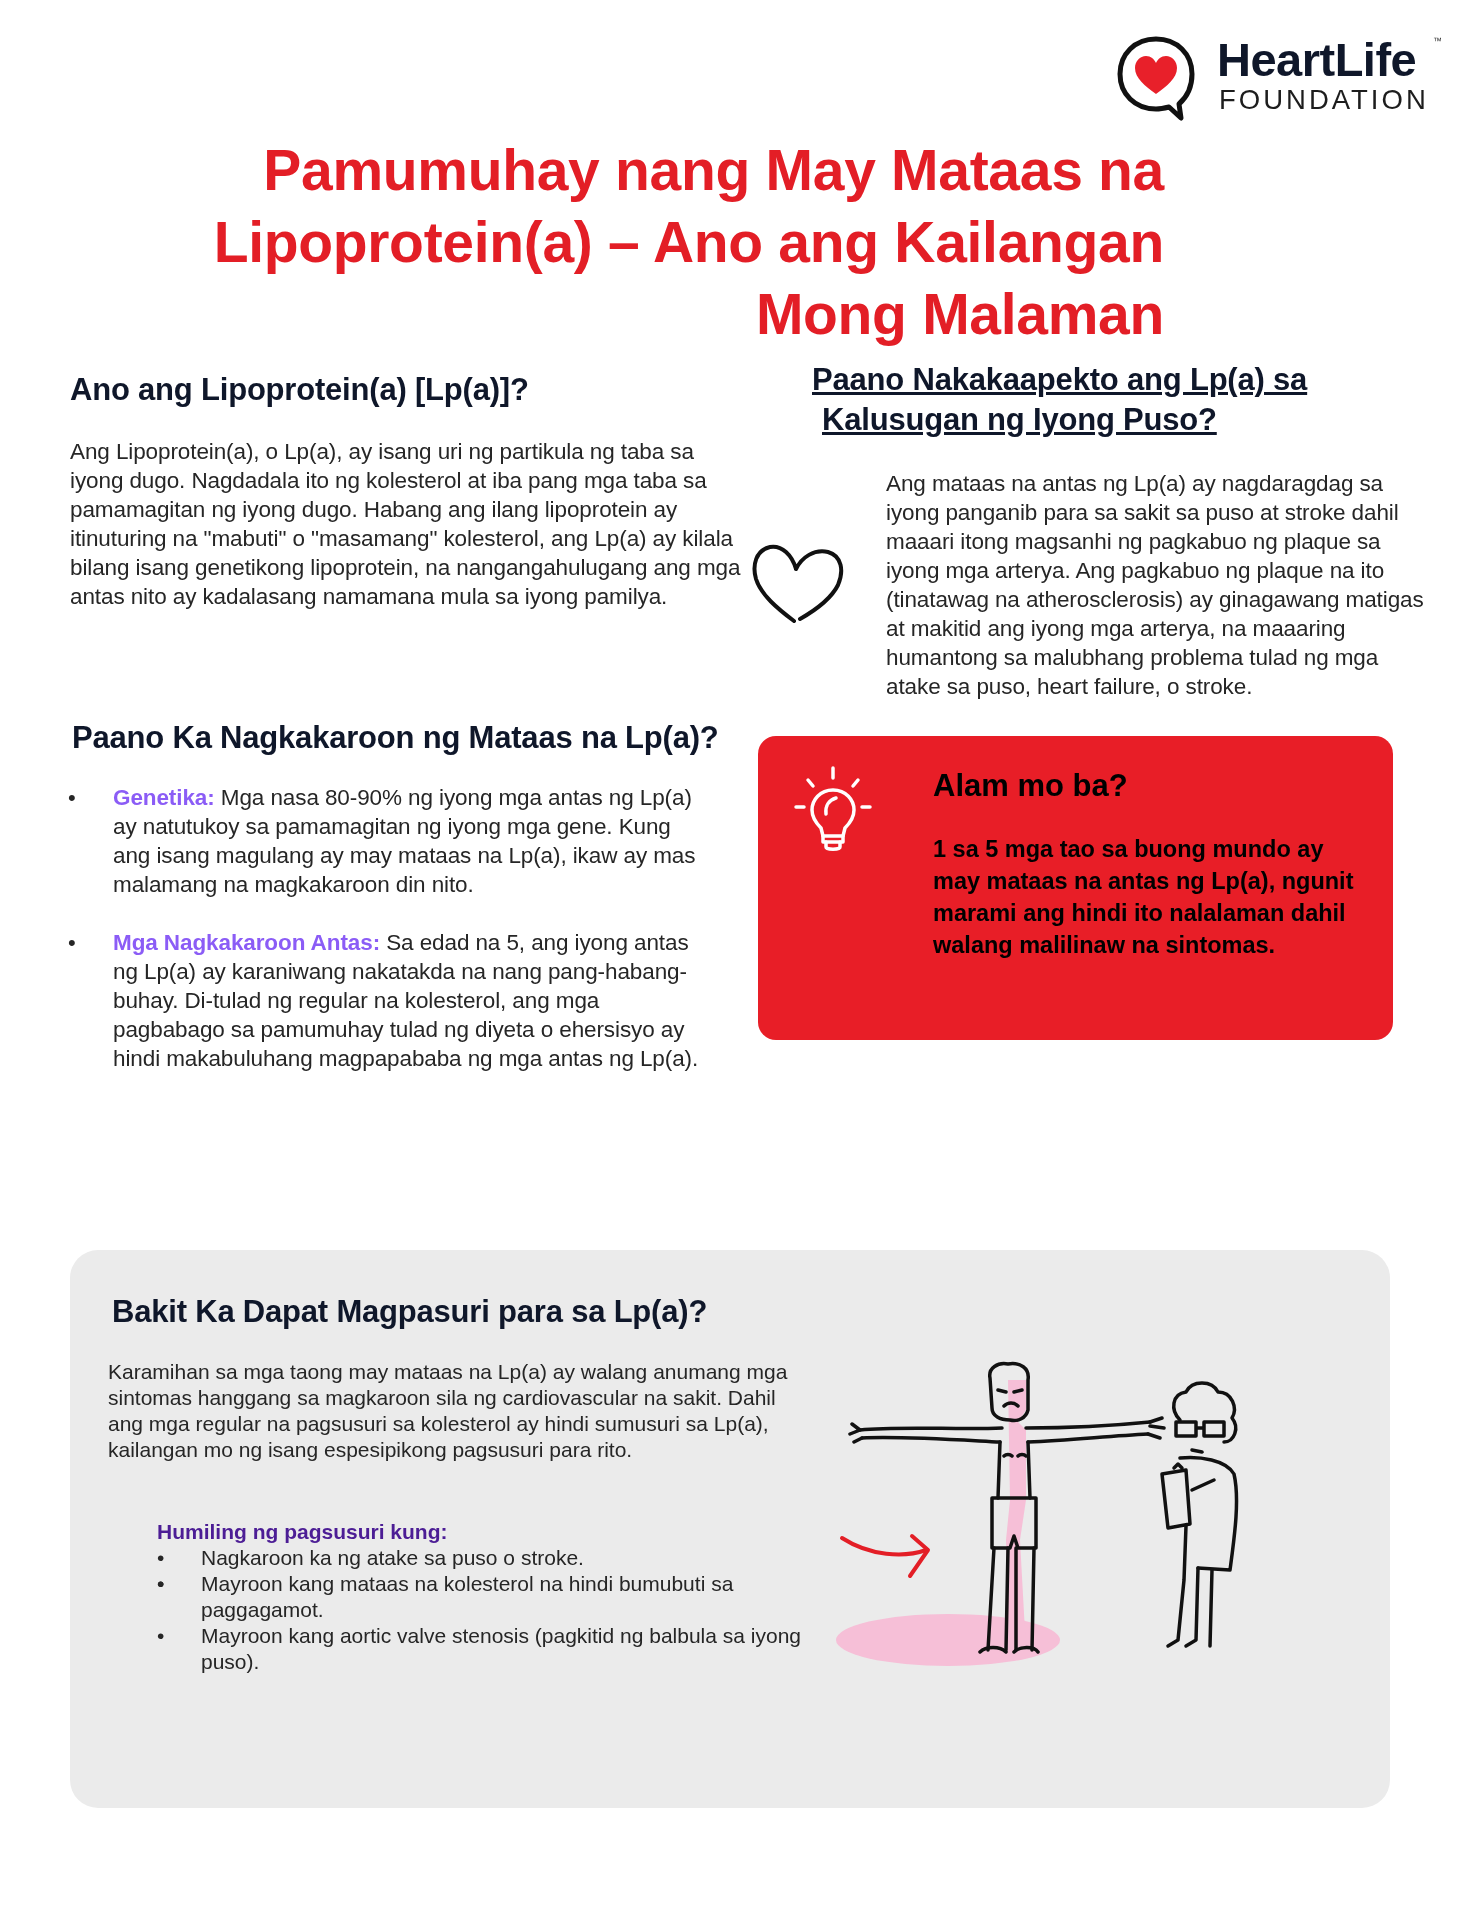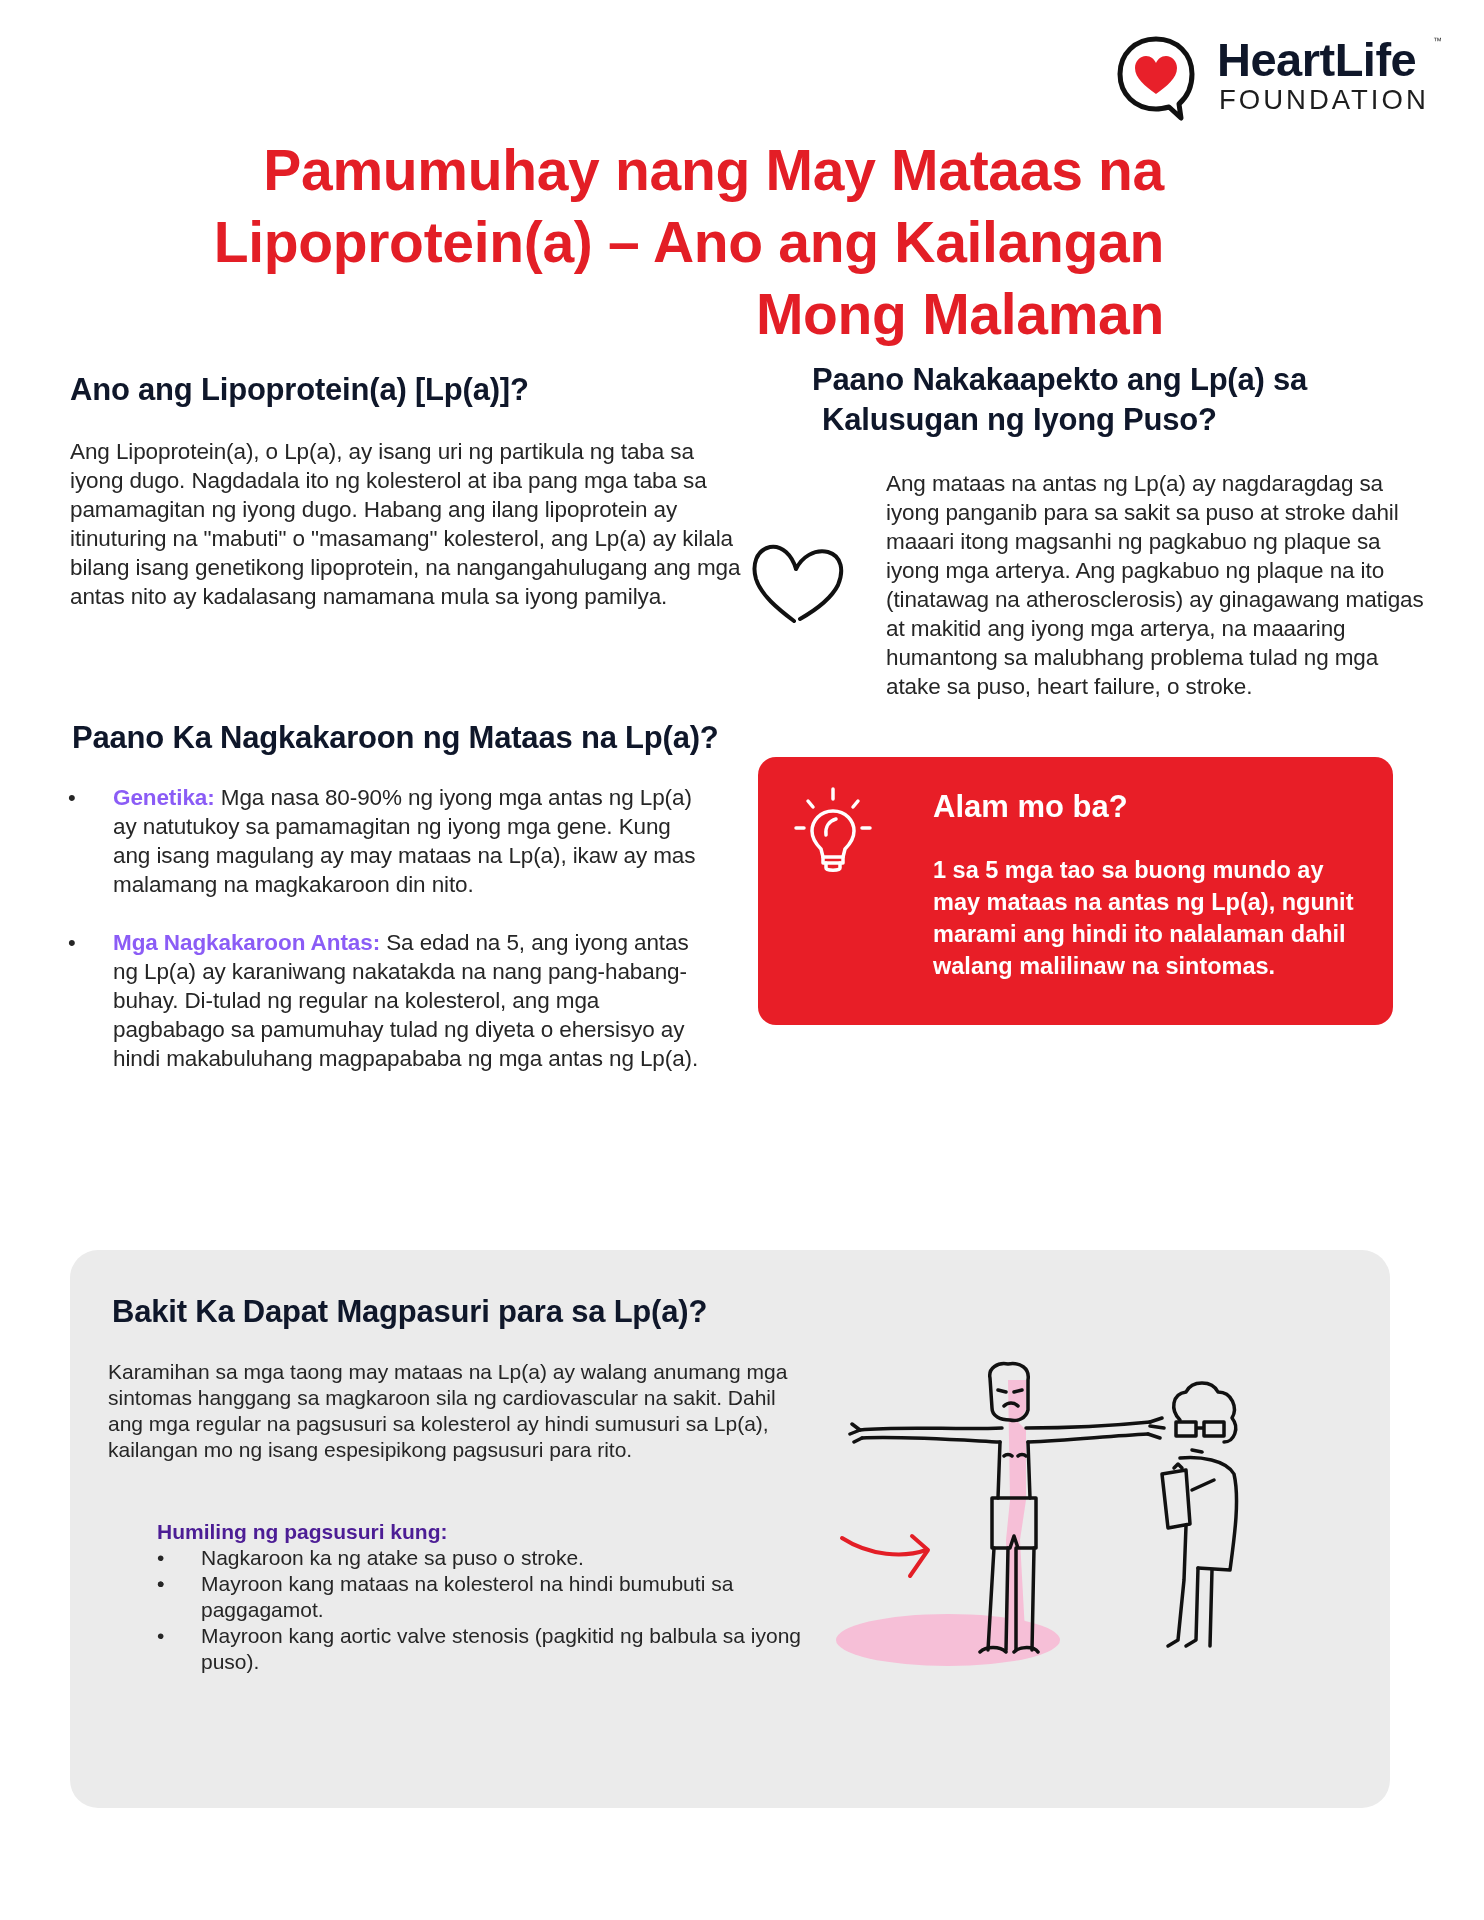--- a/index.html
+++ b/index.html
@@ -18,34 +18,34 @@
   
   .title { left: 64px; top: 134px; width: 1100px; font-size: 57px; font-weight: 700; line-height: 72px; color: #e31e26; letter-spacing: -0.3px; text-align: right; }
 
   h2.sec { font-size: 31px; font-weight: 700; color: #0f172a; line-height: 40px; letter-spacing: -0.2px; }
   .body-txt { font-size: 22.5px; line-height: 29px; color: #262626; letter-spacing: -0.1px; }
 
   .s1-head { left: 70px; top: 370px; }
   .s1-body { left: 70px; top: 437px; width: 680px; }
 
   .s2-head { left: 812px; top: 360px; width: 620px; }
-  .s2-head span { display: block; }
+  .s2-head span { display: block; text-decoration: underline; }
   .s2-head .l2 { padding-left: 10px; }
   .s2-body { left: 886px; top: 469px; width: 540px; }
 
   .heart-outline { left: 748px; top: 535px; width: 100px; height: 92px; }
 
   .s3-head { left: 72px; top: 718px; }
   .bullets { left: 68px; top: 783px; width: 640px; }
   .bullets li { list-style: none; position: relative; padding-left: 45px; margin-bottom: 29px; }
   .bullets li .dot { position: absolute; left: 0; top: 0; width: 20px; font-size: 22px; }
   .bullets li b { font-weight: 700; color: #8b5cf6; }
 
   
-  .callout { left: 758px; top: 757px; width: 635px; height: 268px; background: #e81e27; border-radius: 18px; color: #ffffff; }
+  .callout { left: 758px; top: 736px; width: 635px; height: 304px; background: #e81e27; border-radius: 18px; color: #000000; }
   .bulb { position: absolute; left: 30px; top: 26px; width: 90px; height: 100px; }
   .callout-title { position: absolute; left: 175px; top: 30px; font-size: 31px; font-weight: 700; line-height: 40px; }
   .callout-body { position: absolute; left: 175px; top: 97px; width: 430px; font-size: 23.5px; font-weight: 700; line-height: 32px; }
 
   
   .gray { left: 70px; top: 1250px; width: 1320px; height: 558px; background: #ebebeb; border-radius: 28px; }
   .g-head { position: absolute; left: 42px; top: 42px; }
   .g-body { position: absolute; left: 38px; top: 109px; width: 700px; font-size: 21px; line-height: 26px; color: #262626; }
   .g-sub { position: absolute; left: 87px; top: 269px; font-size: 21px; font-weight: 700; line-height: 26px; color: #4c1d95; }
   .g-list { position: absolute; left: 87px; top: 295px; width: 680px; font-size: 21px; line-height: 26px; color: #262626; }

